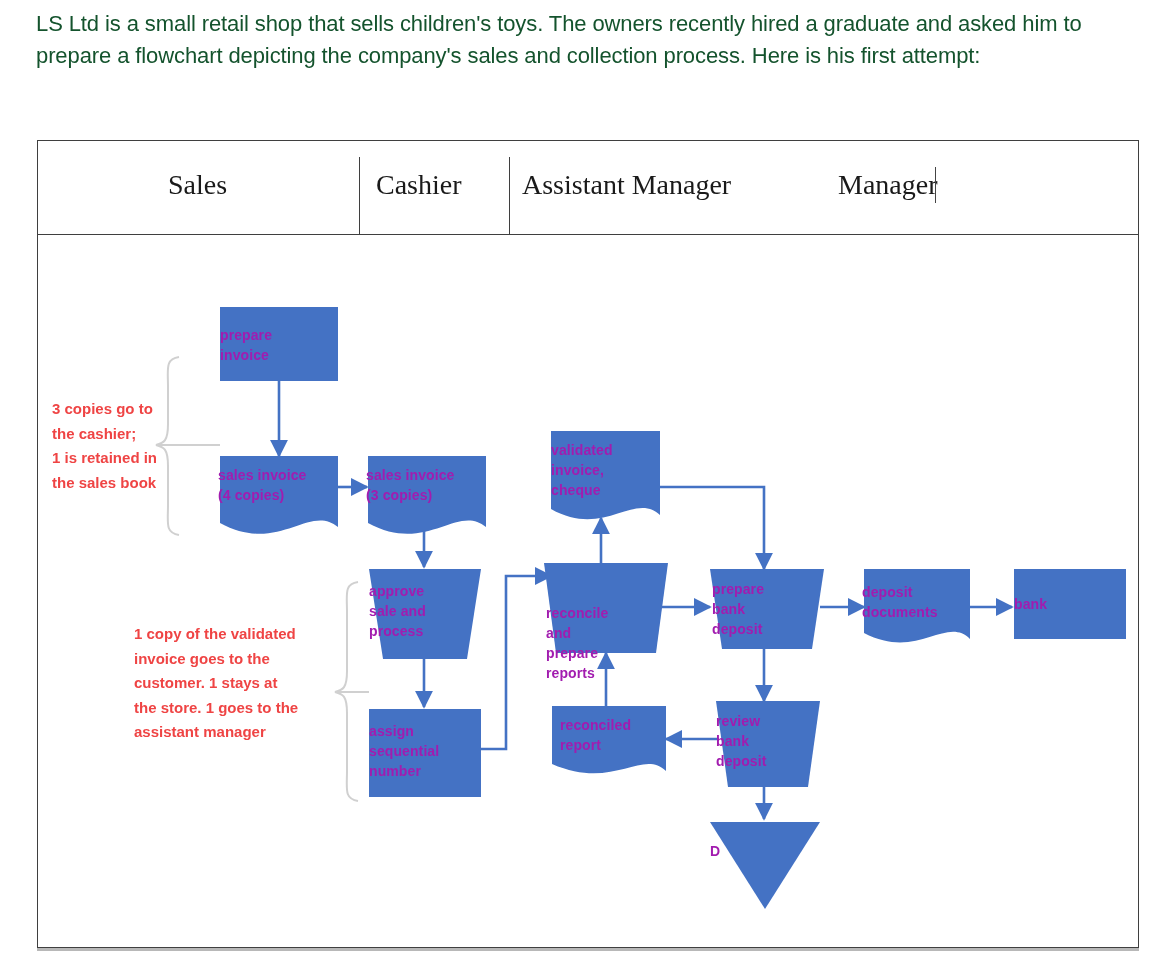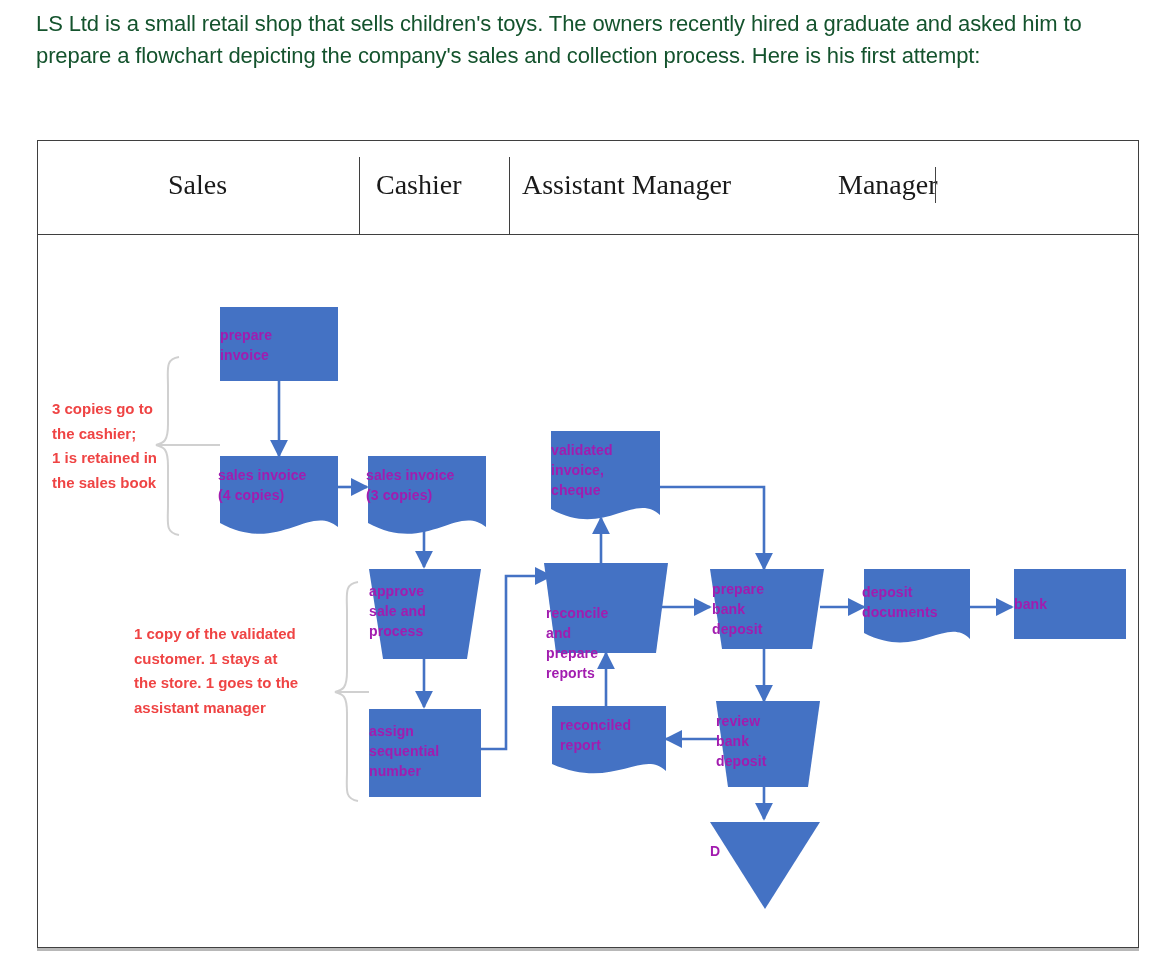--- a/index.html
+++ b/index.html
@@ -251,19 +251,20 @@
 
     <div class="note" style="left:14px;top:178px;width:140px;">
       <div>3 copies go to</div>
       <div>the cashier;</div>
       <div>1 is retained in</div>
       <div>the sales book</div>
     </div>
 
     <div class="note" style="left:88px;top:403px;width:200px;margin-left:8px;">
       <div>1 copy of the validated</div>
+      <div>invoice goes to the</div>
       <div>customer. 1 stays at</div>
       <div>the store. 1 goes to the</div>
       <div>assistant manager</div>
     </div>
 
   </div>
 </div>
 
 </body></html>

